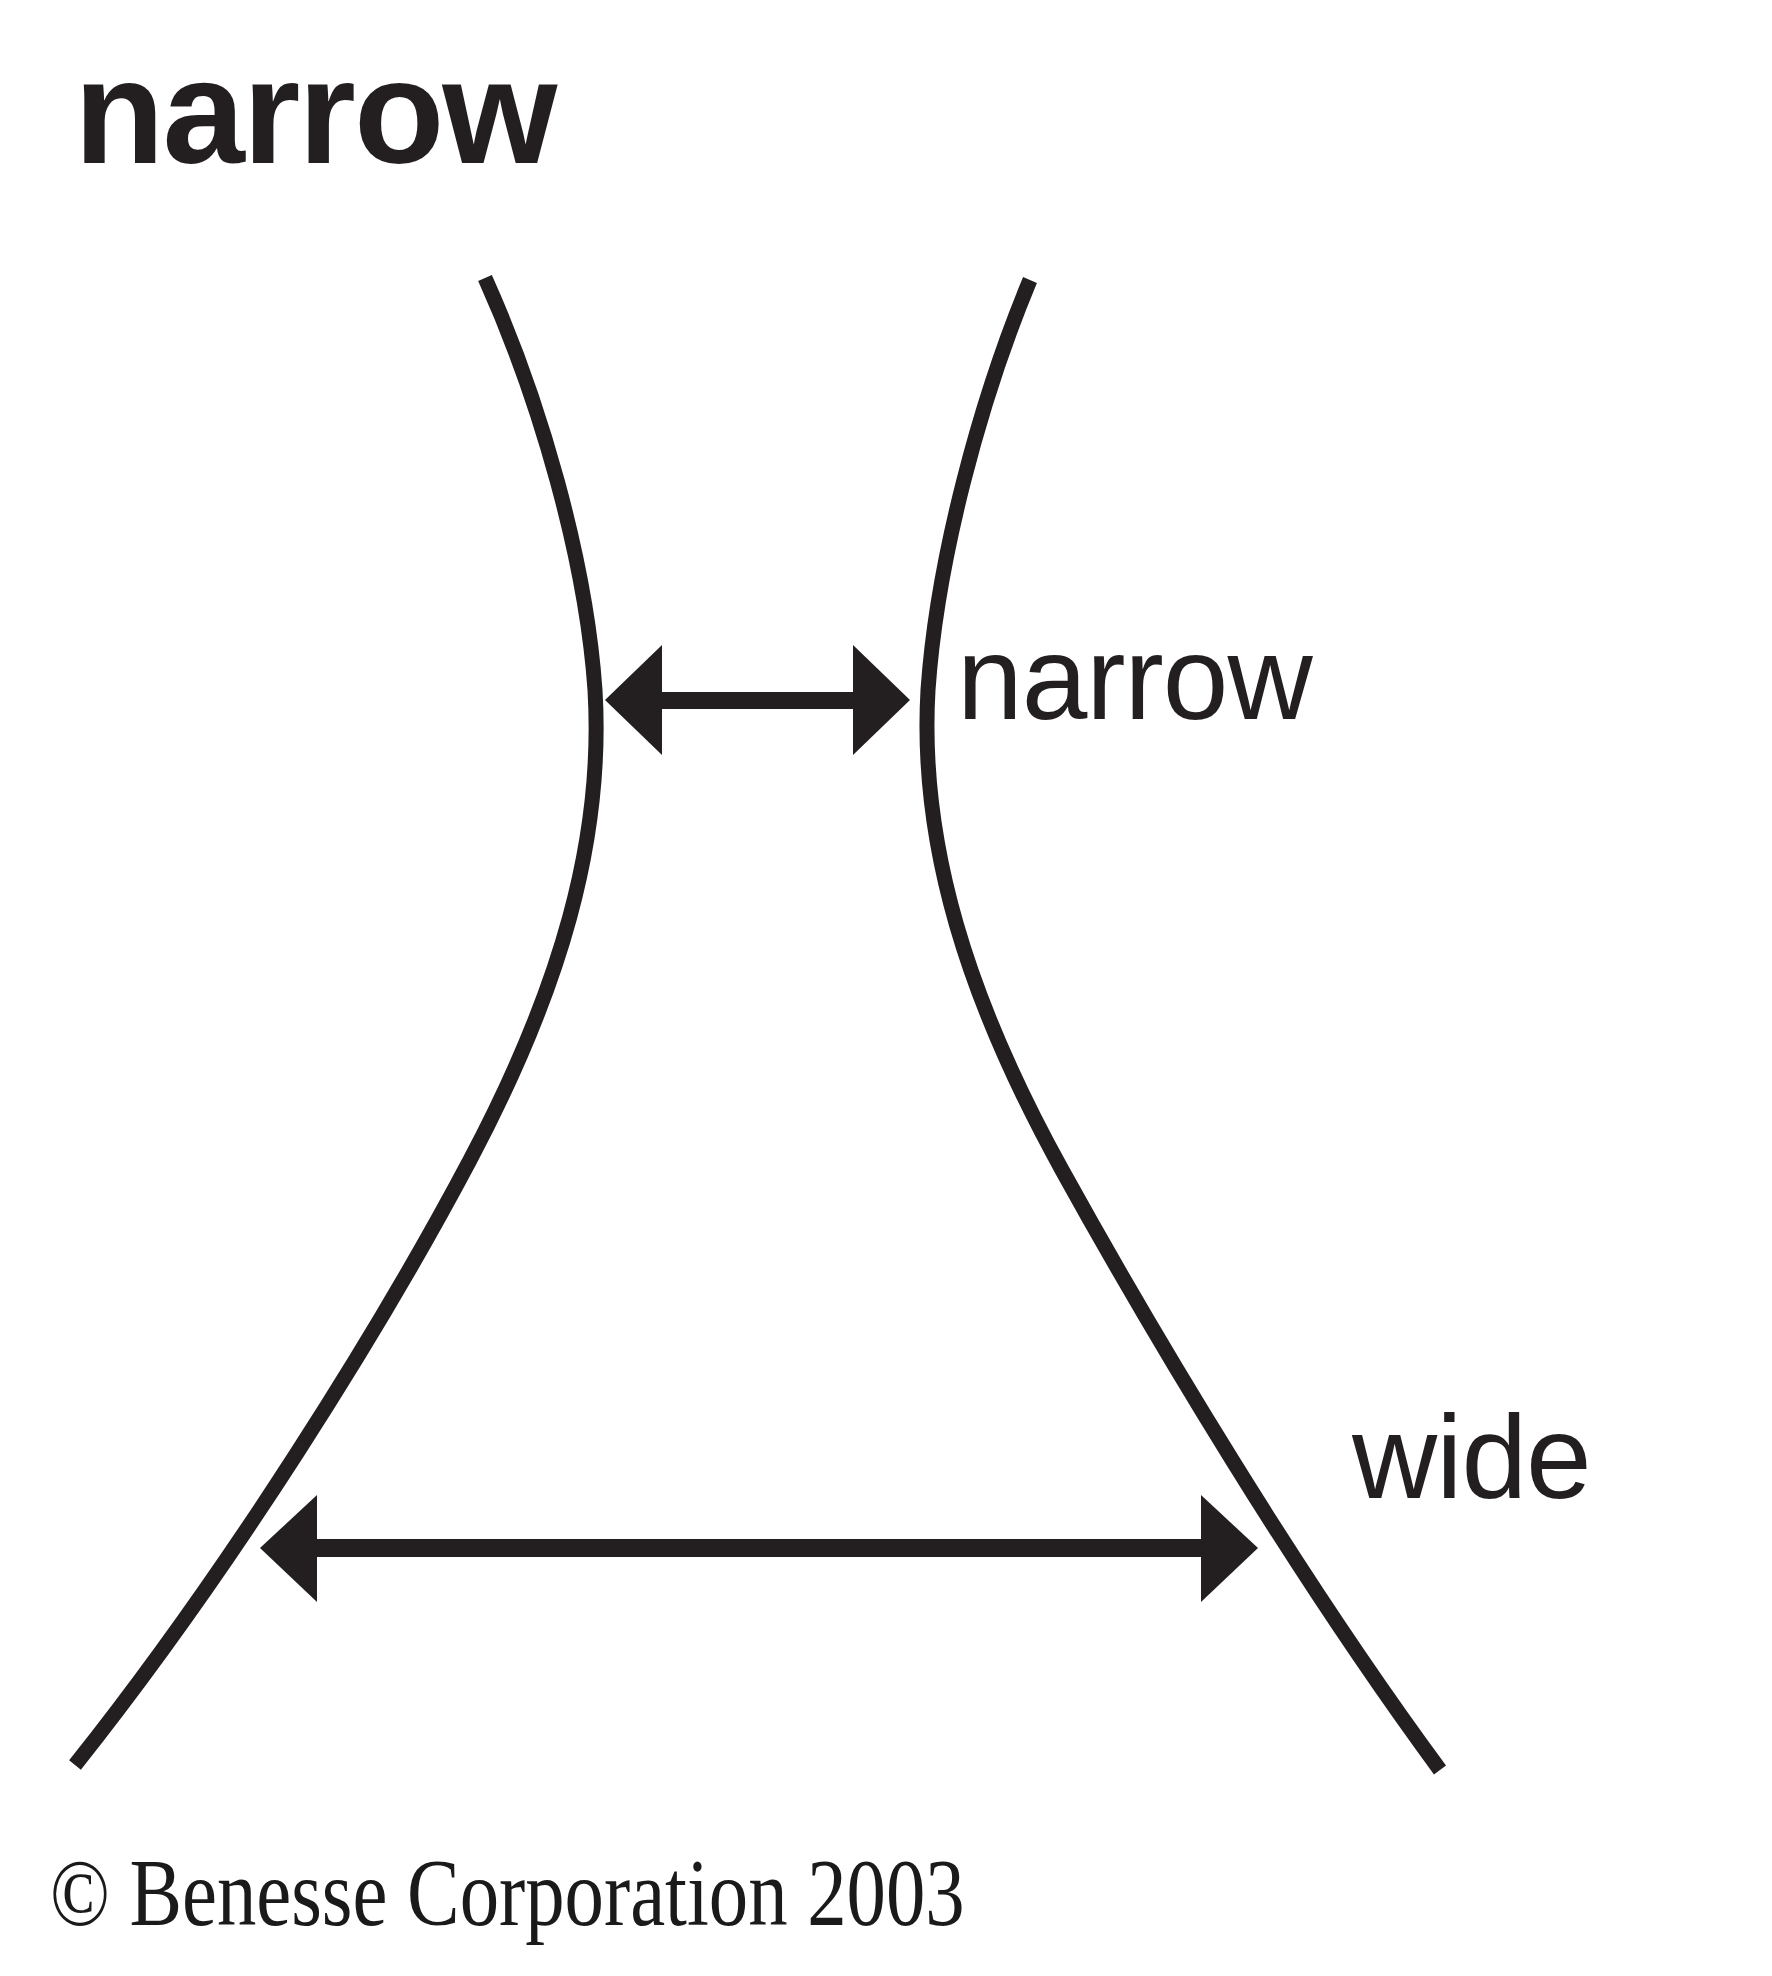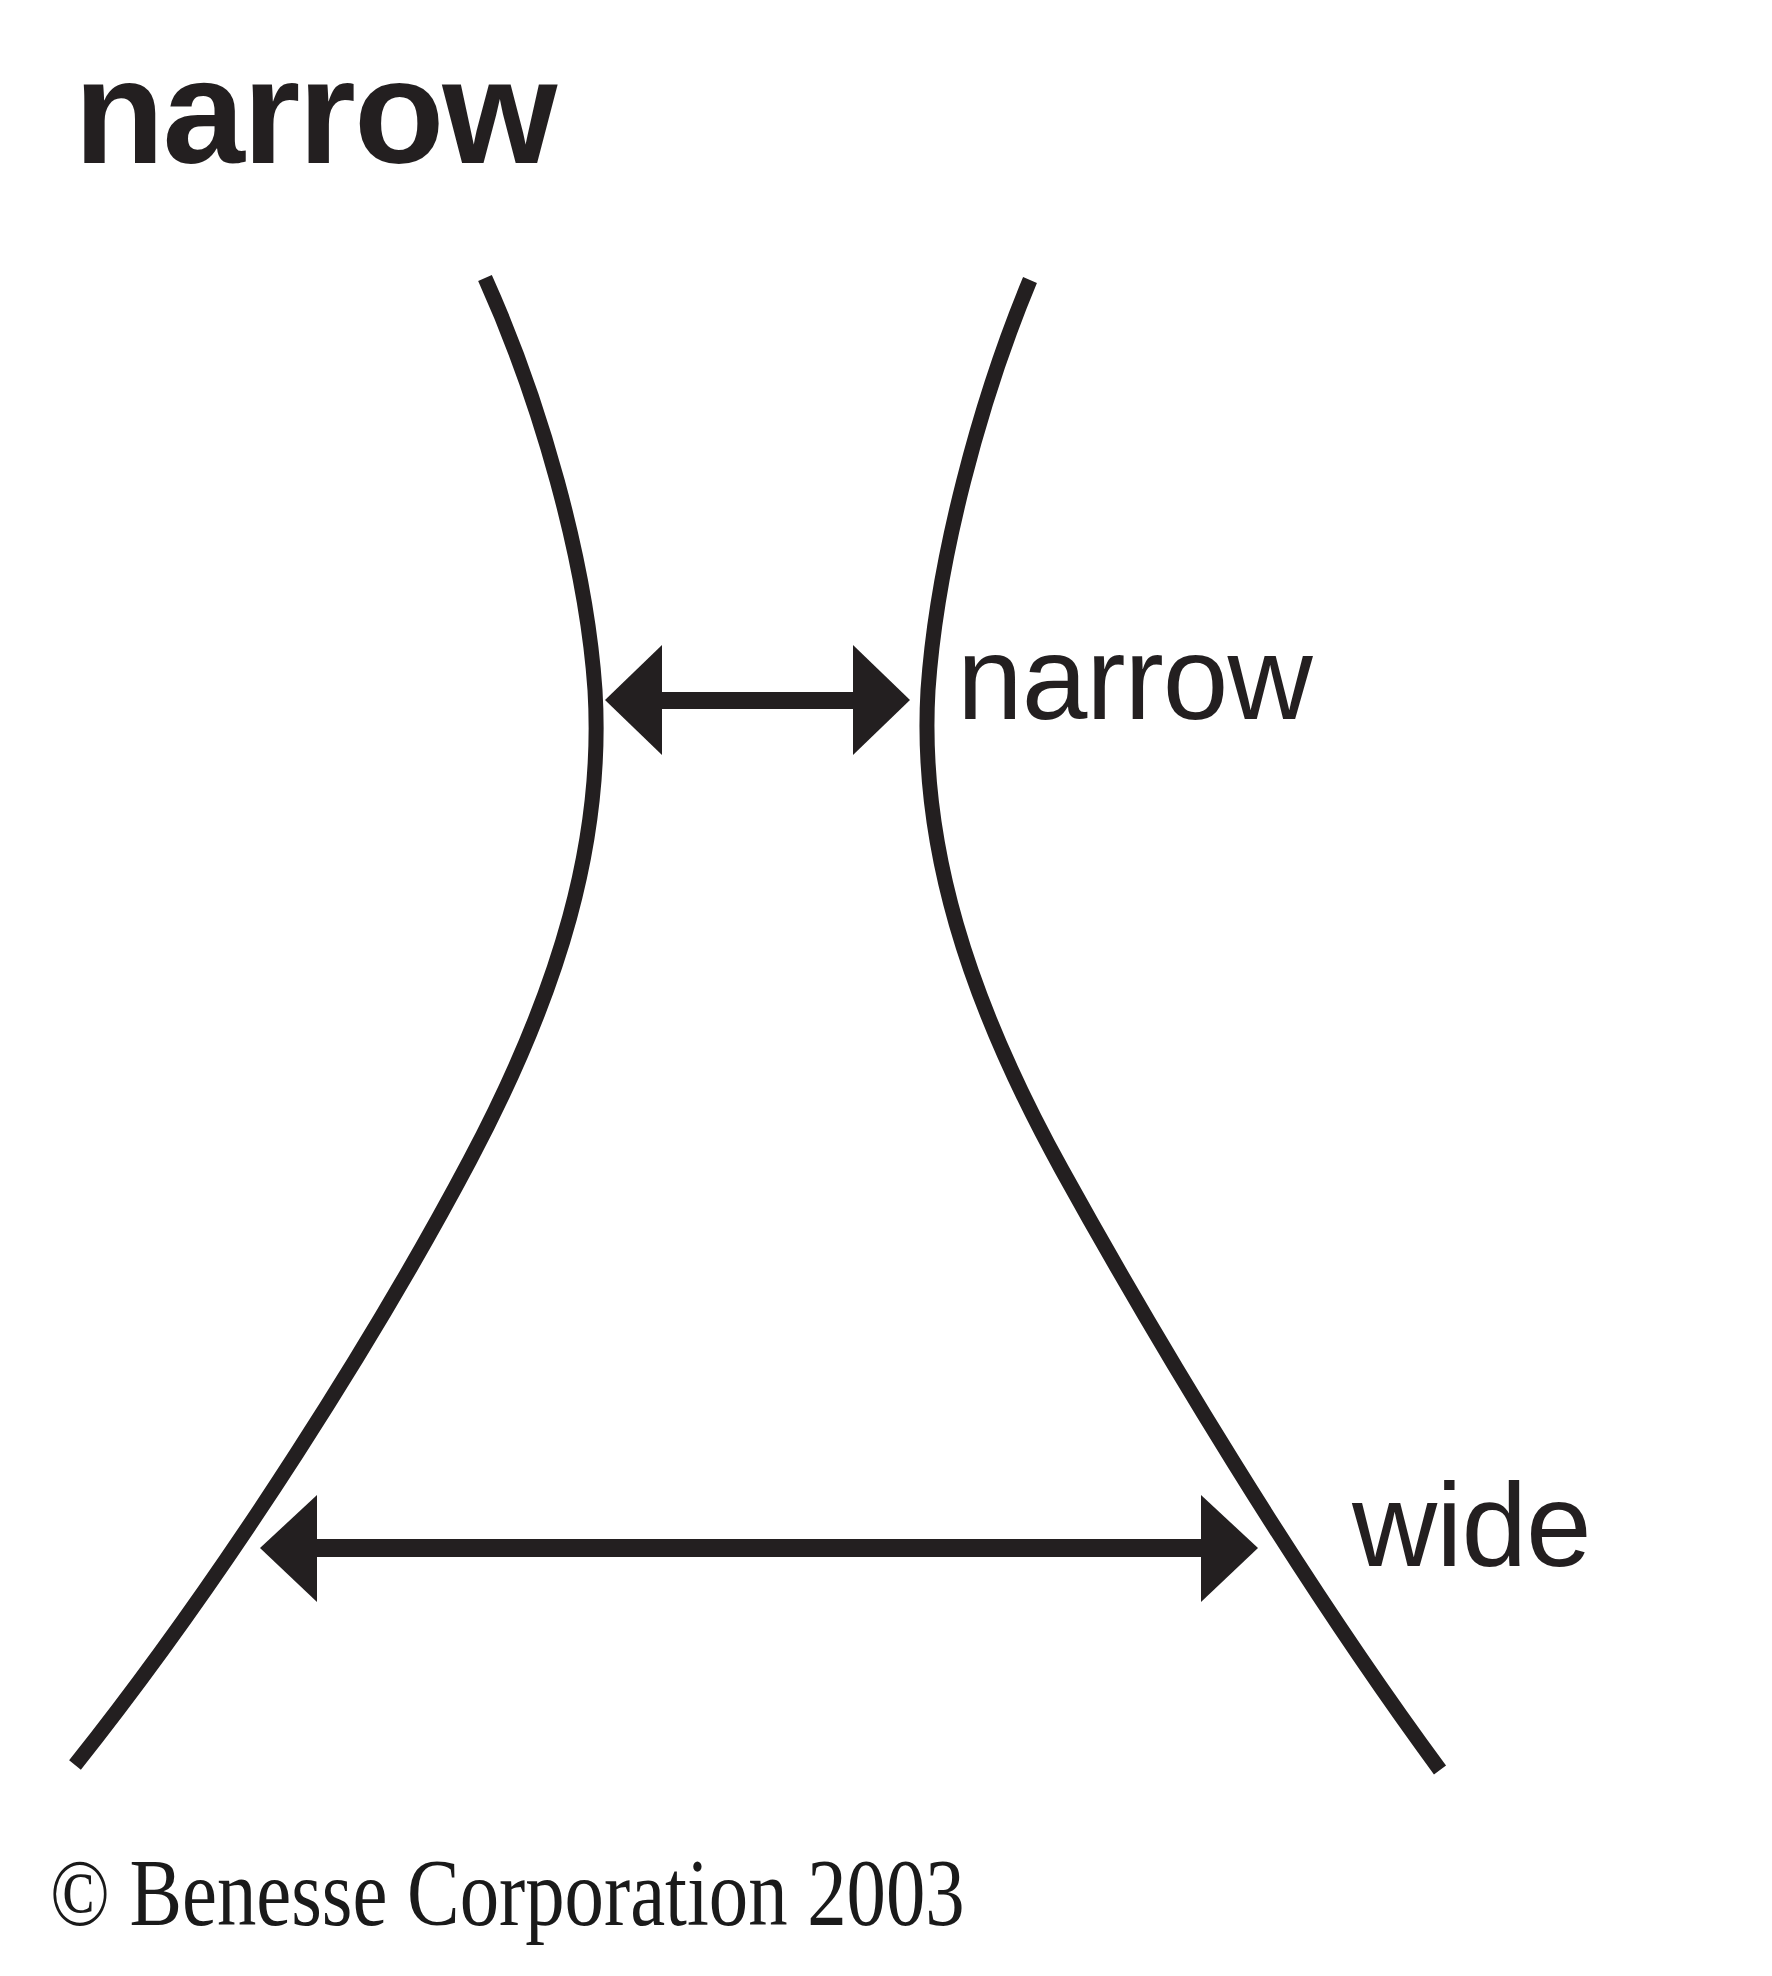--- a/index.html
+++ b/index.html
@@ -59,21 +59,21 @@
     line-height: 1;
   }
   .measure-label.narrow {
     left: 957px;
     top: 619px;
     font-size: 118px;
     letter-spacing: -1px;
   }
   .measure-label.wide {
     left: 1352px;
-    top: 1466px;
+    top: 1398px;
     font-size: 118px;
     letter-spacing: -1px;
   }
 
   
   .copyright {
     position: absolute;
     left: 50px;
     top: 1845px;
     font-family: "Liberation Serif", serif;

